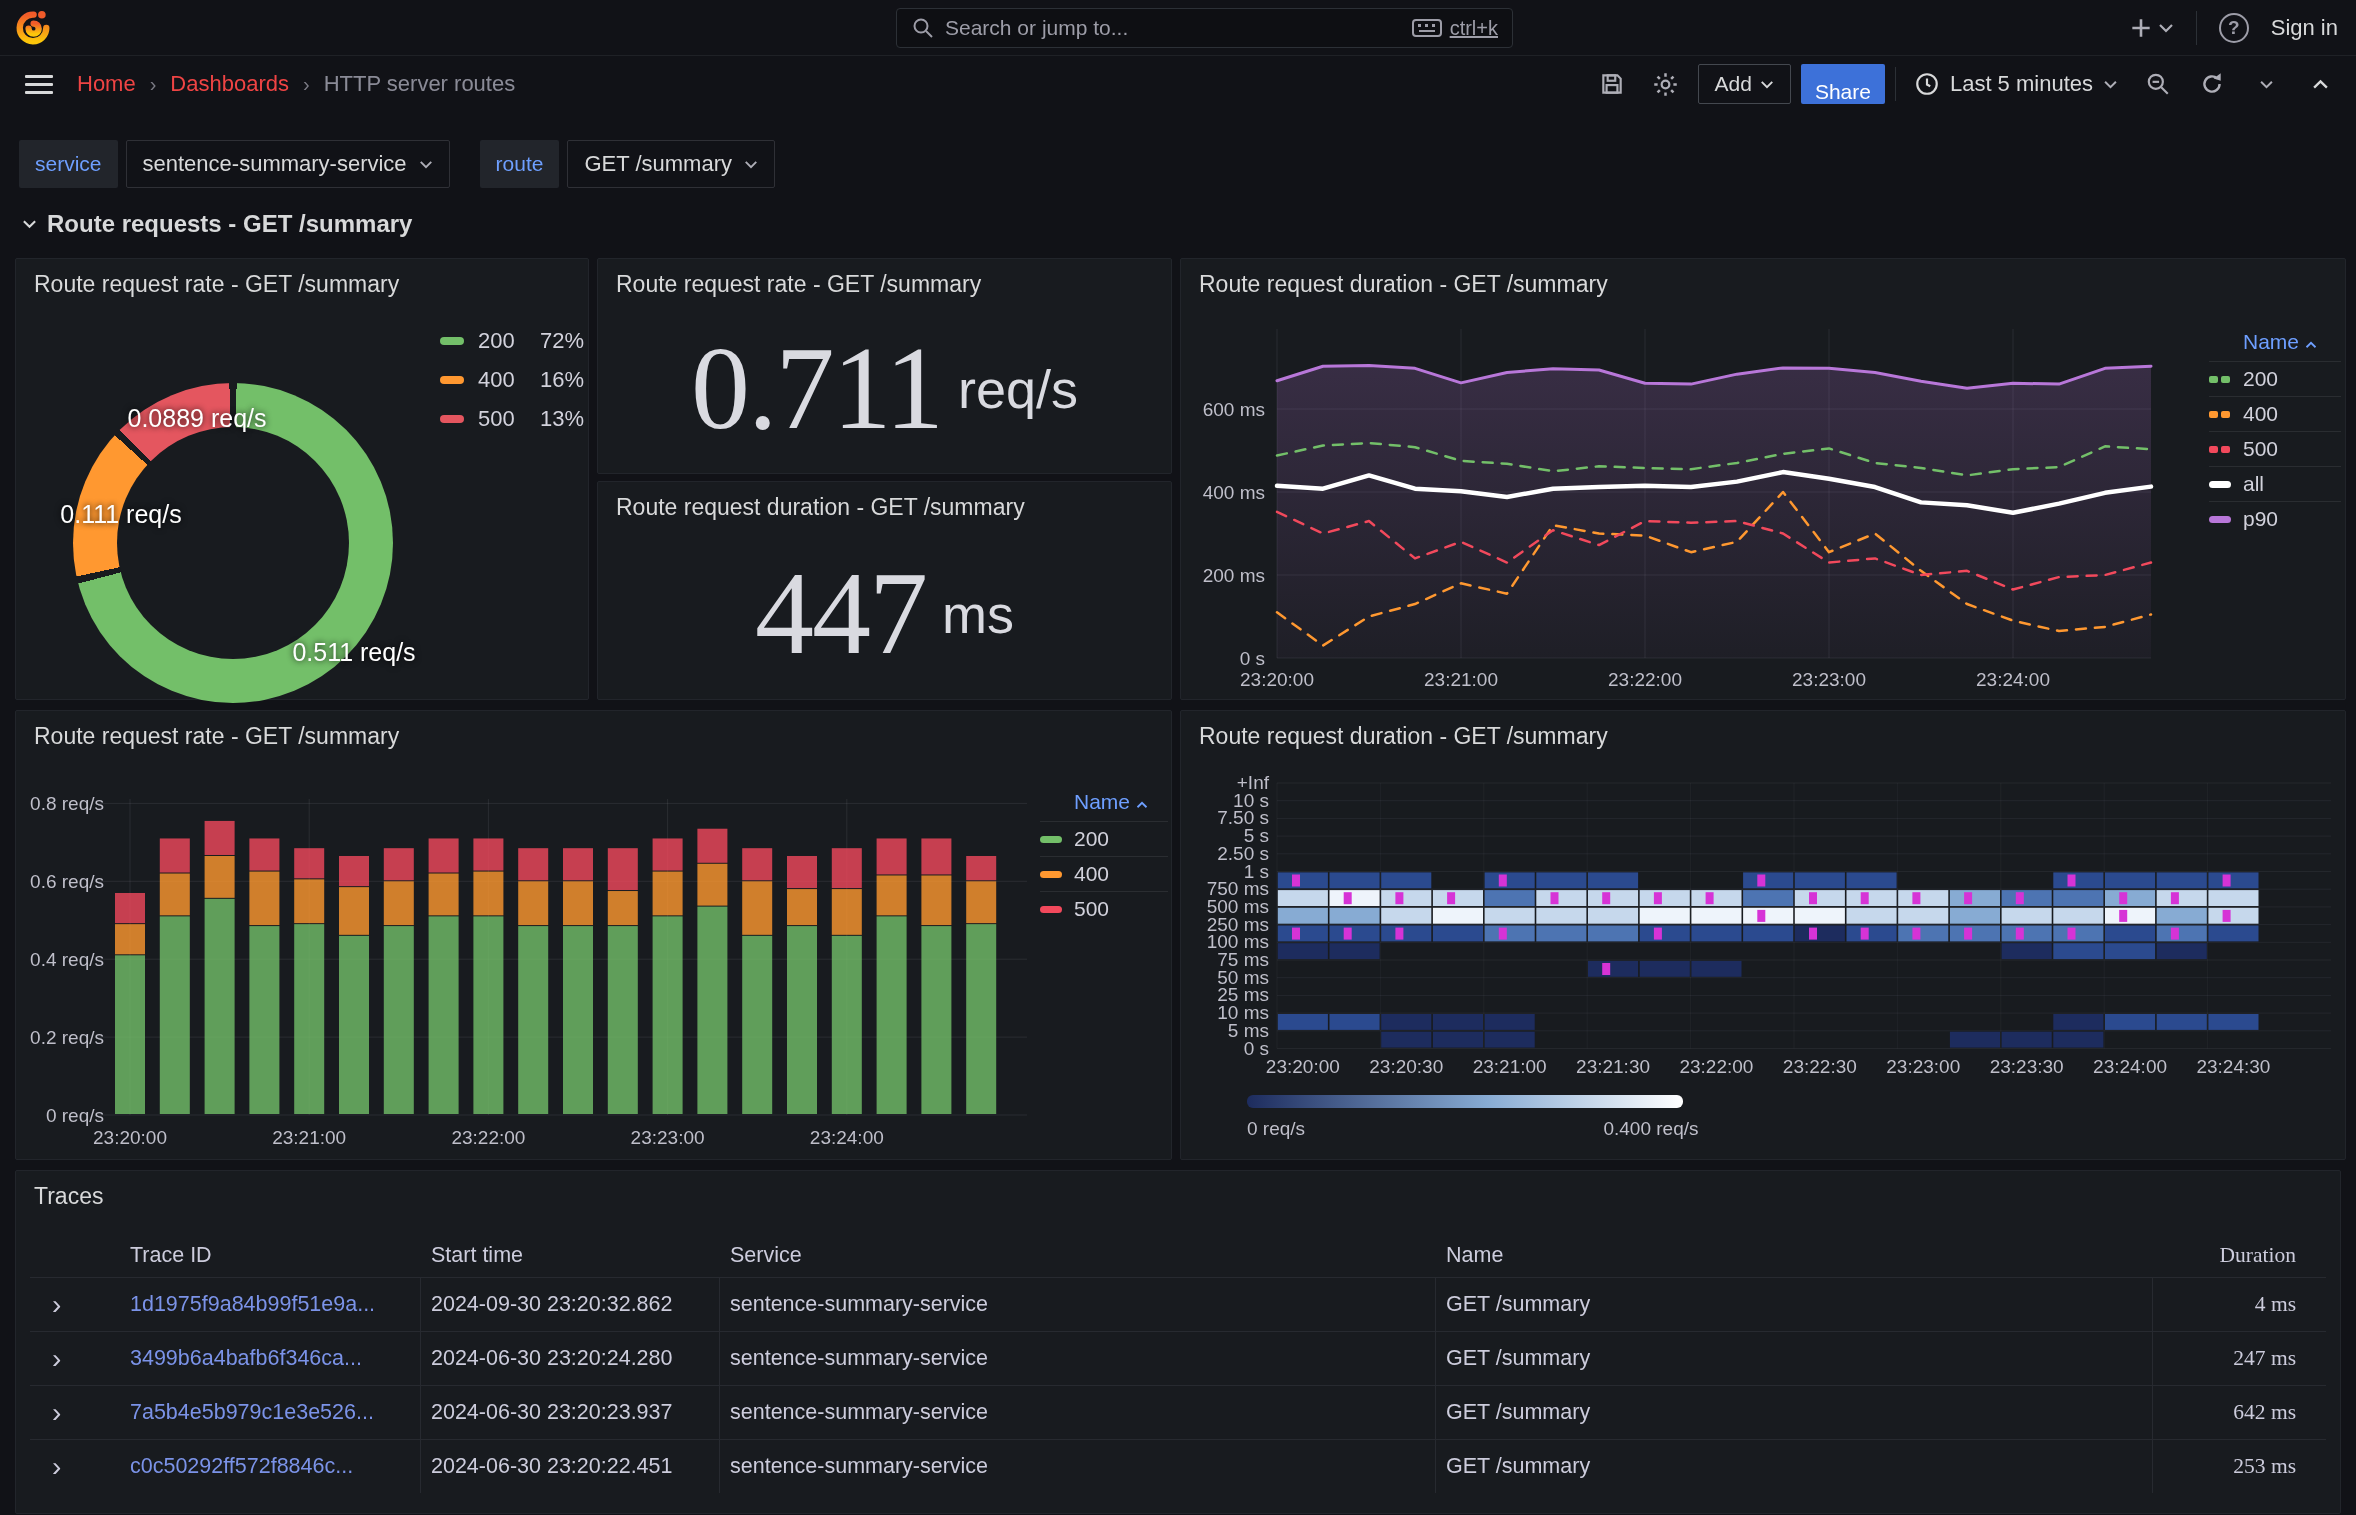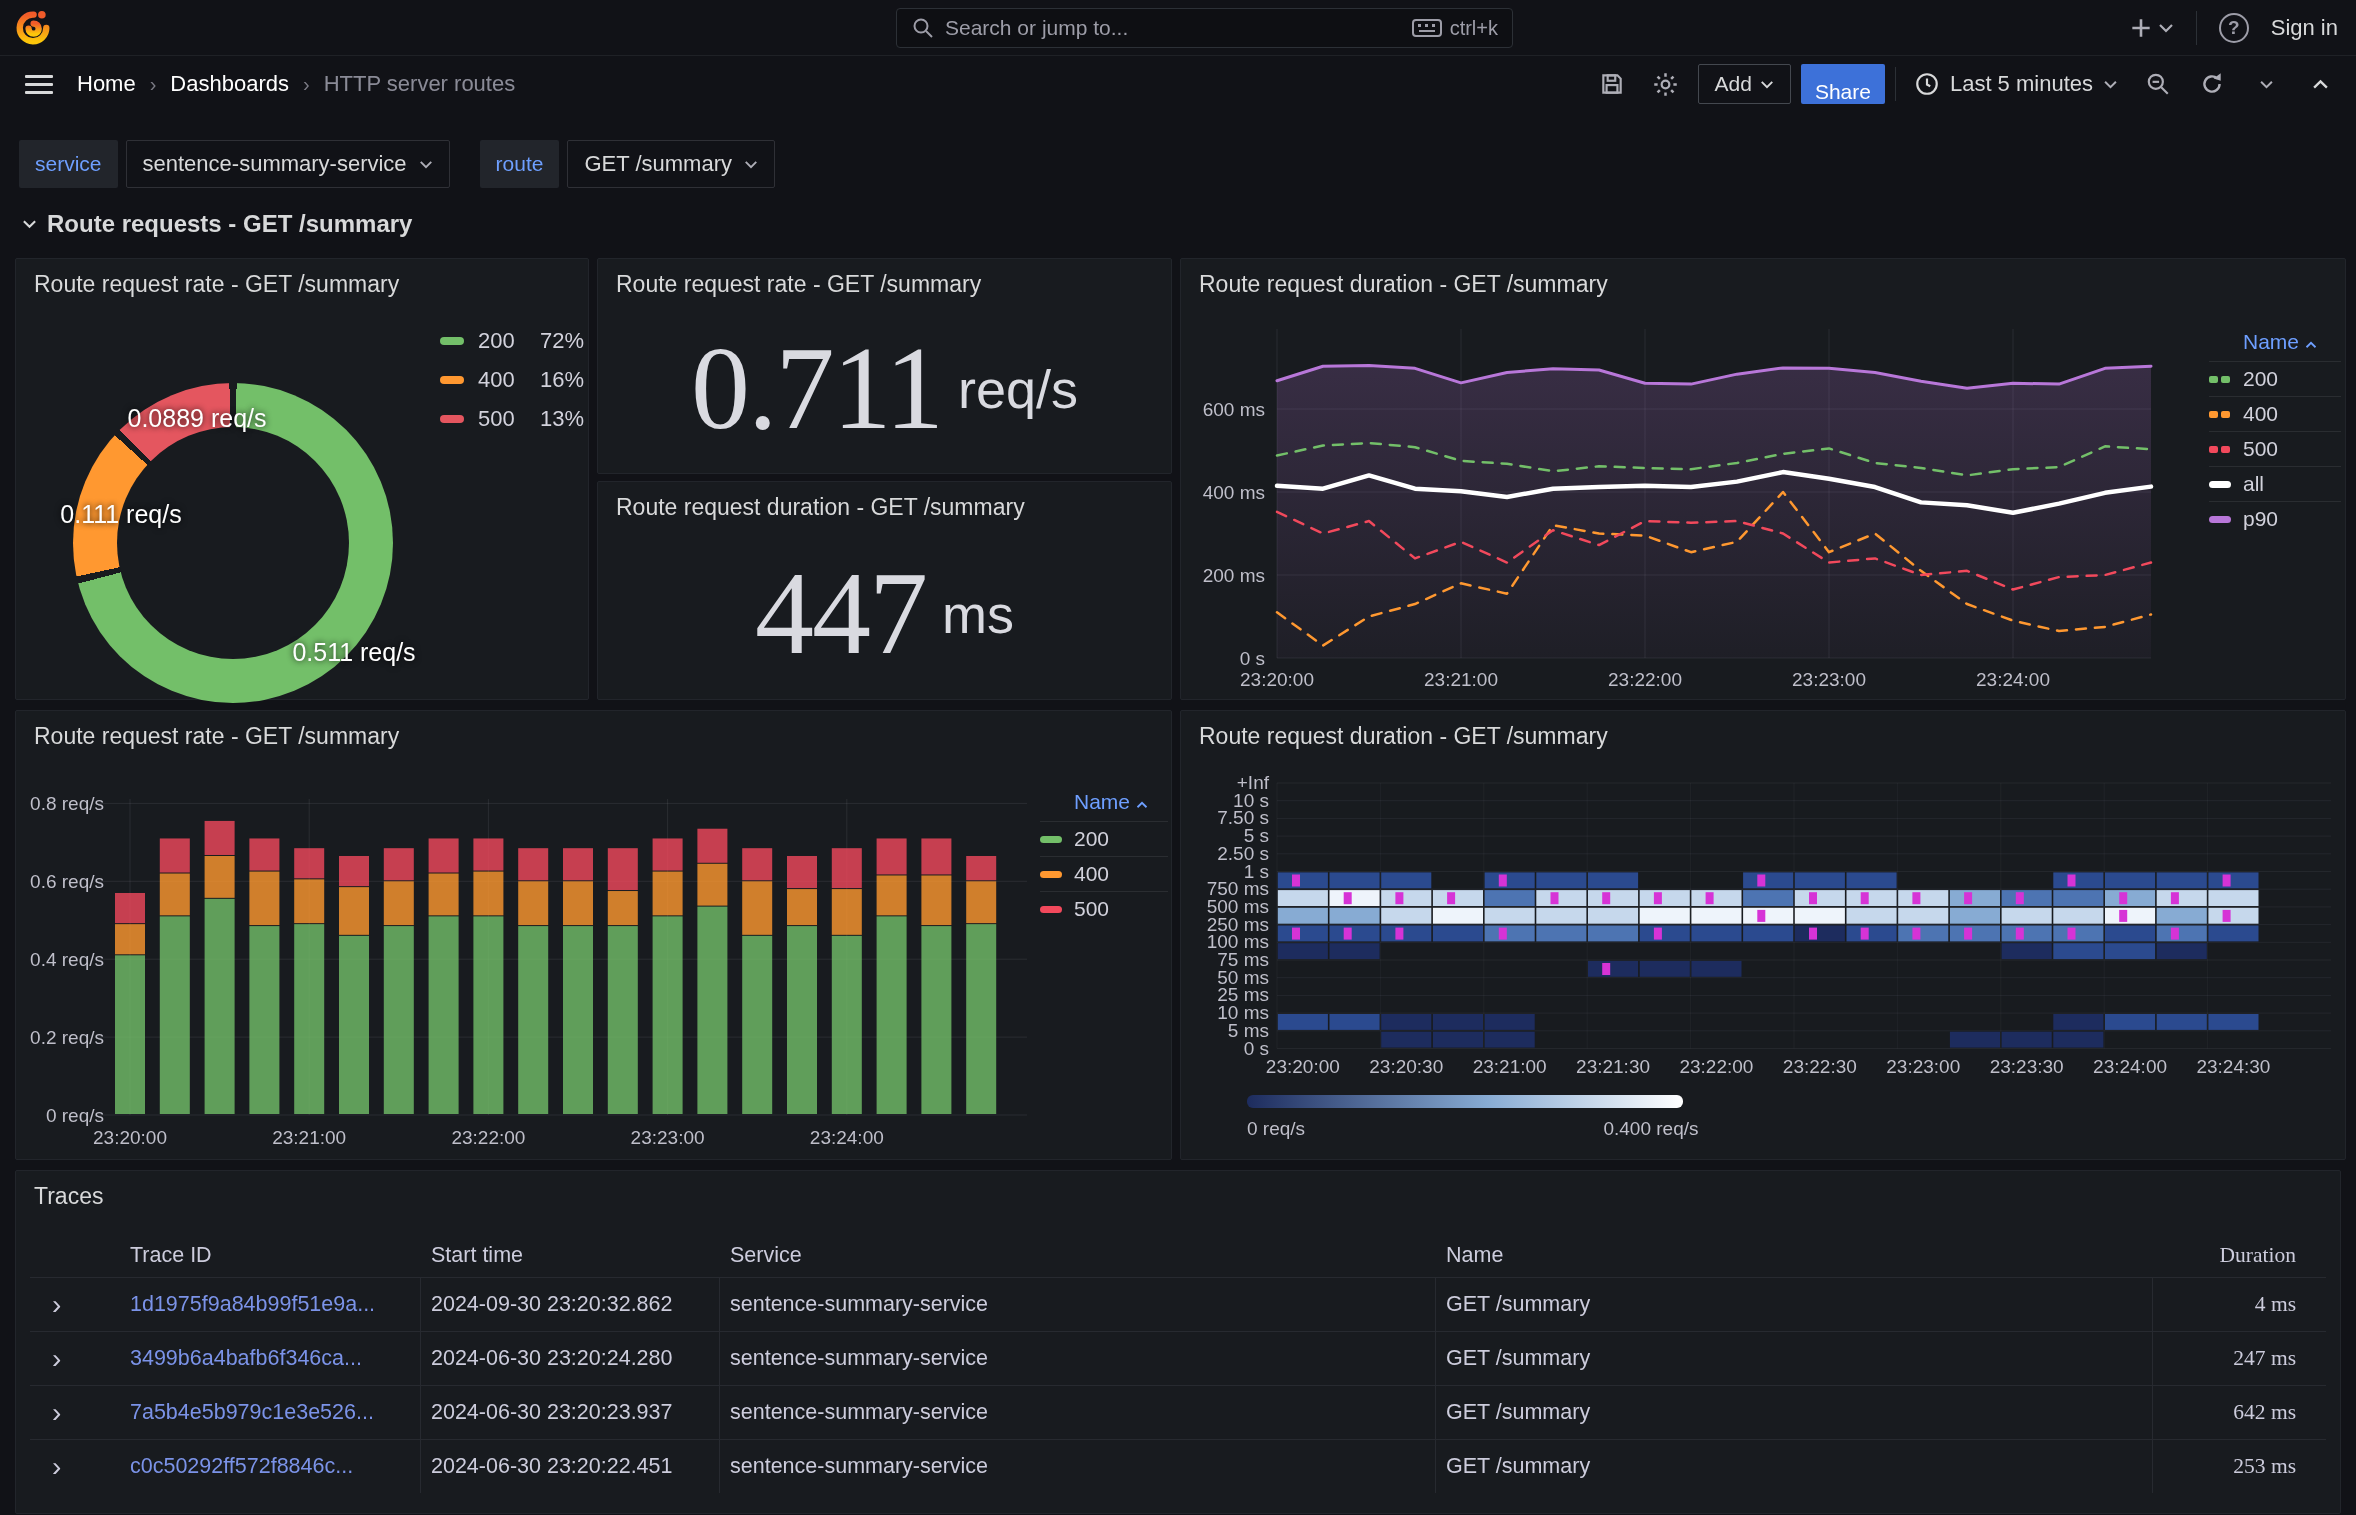--- a/index.html
+++ b/index.html
@@ -8,34 +8,34 @@
   svg text { font-family:"Liberation Sans", sans-serif; }
 
   
   .topnav { position:absolute; left:0; top:0; width:2356px; height:56px; background:#111217;
     border-bottom:1px solid #1f2126; }
   .logo { position:absolute; left:14px; top:8px; width:38px; height:40px; cursor:pointer; }
   .searchbox { position:absolute; left:896px; top:8px; width:617px; height:40px;
     background:#0e0f13; border:1px solid #2c3036; border-radius:4px; display:flex; align-items:center;
     padding:0 14px; gap:10px; cursor:text; }
   .searchbox .ph { color:#9d9da8; font-size:21px; flex:1; }
-  .kbd-group { display:flex; align-items:center; gap:8px; color:#9d9da8; font-size:20px; }
+  .kbd-group { display:flex; align-items:center; gap:8px; color:#9d9da8; font-size:20px;text-decoration:underline; }
   .nav-right { position:absolute; right:18px; top:0; height:56px; display:flex; align-items:center; gap:22px; }
   .plusbtn { display:flex; align-items:center; gap:4px; color:#aeaeb7; cursor:pointer; }
   .vdiv { width:1px; height:34px; background:#2c3036; }
   .helpbtn { width:30px; height:30px; border:2px solid #9d9da8; border-radius:50%; color:#9d9da8;
     font-size:19px; display:flex; align-items:center; justify-content:center; cursor:pointer; font-weight:bold; }
   .signin { color:#d8d9da; font-size:22px; cursor:pointer; }
 
   
   .toolbar { position:absolute; left:0; top:57px; width:2356px; height:54px; background:#111217; }
   .hamburger { position:absolute; left:25px; top:18px; width:28px; height:20px; cursor:pointer; }
   .hamburger div { height:3px; background:#d8d9da; border-radius:1px; margin-bottom:5px; }
   .breadcrumb { position:absolute; left:77px; top:0; height:54px; display:flex; align-items:center; gap:14px; font-size:22px; }
-  .breadcrumb .bc { color:#ffffff; cursor:pointer; }
+  .breadcrumb .bc { color:#ef4444; cursor:pointer; }
   .breadcrumb .sep { color:#7b7b85; font-size:20px; }
   .breadcrumb .cur { color:rgba(204,204,220,.65); }
   .tb-right { position:absolute; right:14px; top:0; height:54px; display:flex; align-items:center; gap:10px; }
   .icbtn { width:44px; height:40px; display:flex; align-items:center; justify-content:center; cursor:pointer;
     border-radius:2px; color:#aeaeb7; }
   .btn-add { height:40px; padding:0 16px; border:1px solid #44484f; border-radius:2px; color:#d8d9da;
     font-size:21px; display:flex; align-items:center; gap:8px; cursor:pointer; background:transparent; }
   .btn-share { height:40px; padding:0 14px; border:none; border-radius:2px; background:#3d71d9; color:#fff;
     font-size:21px; display:flex; align-items:flex-end; cursor:pointer; }
   .timepick { height:40px; display:flex; align-items:center; gap:10px; color:#d8d9da; font-size:22px;

